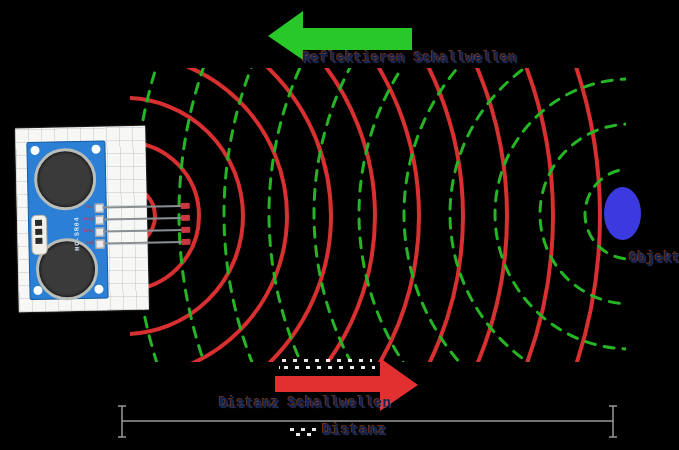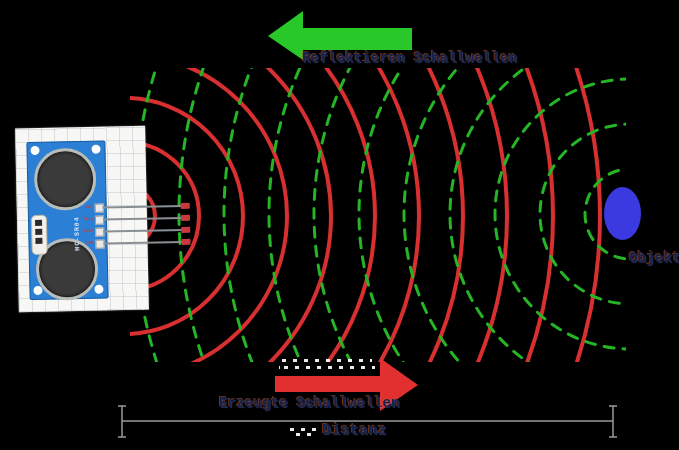--- a/index.html
+++ b/index.html
@@ -133,21 +133,21 @@
       <span class="pinlabel">Gnd</span>
       <span class="pinpad"></span>
       <span class="pinwire"></span>
       <span class="pintip"></span>
     </div>
   </div>
 
   <div class="object"></div>
 
   <div class="label" style="left:302px;top:50px">Reflektieren Schallwellen</div>
-  <div class="label" style="left:219px;top:395px">Erzeugte Schallwellen</div>
+  <div class="label" style="left:219px;top:395px">Distanz Schallwellen</div>
   <div class="label label-distance" style="left:322px;top:422px">Distanz</div>
   <div class="label" style="left:629px;top:250px">Objekt</div>
 
   <div class="speck-row" style="left:282px;top:359px;width:90px"></div>
   <div class="speck-row" style="left:279px;top:366px;width:96px;background-position:5px 0"></div>
   <div class="speck-row" style="left:290px;top:428px;width:26px"></div>
   <div class="speck-row" style="left:293px;top:433px;width:20px;background-position:3px 0"></div>
 
 </div>
 

